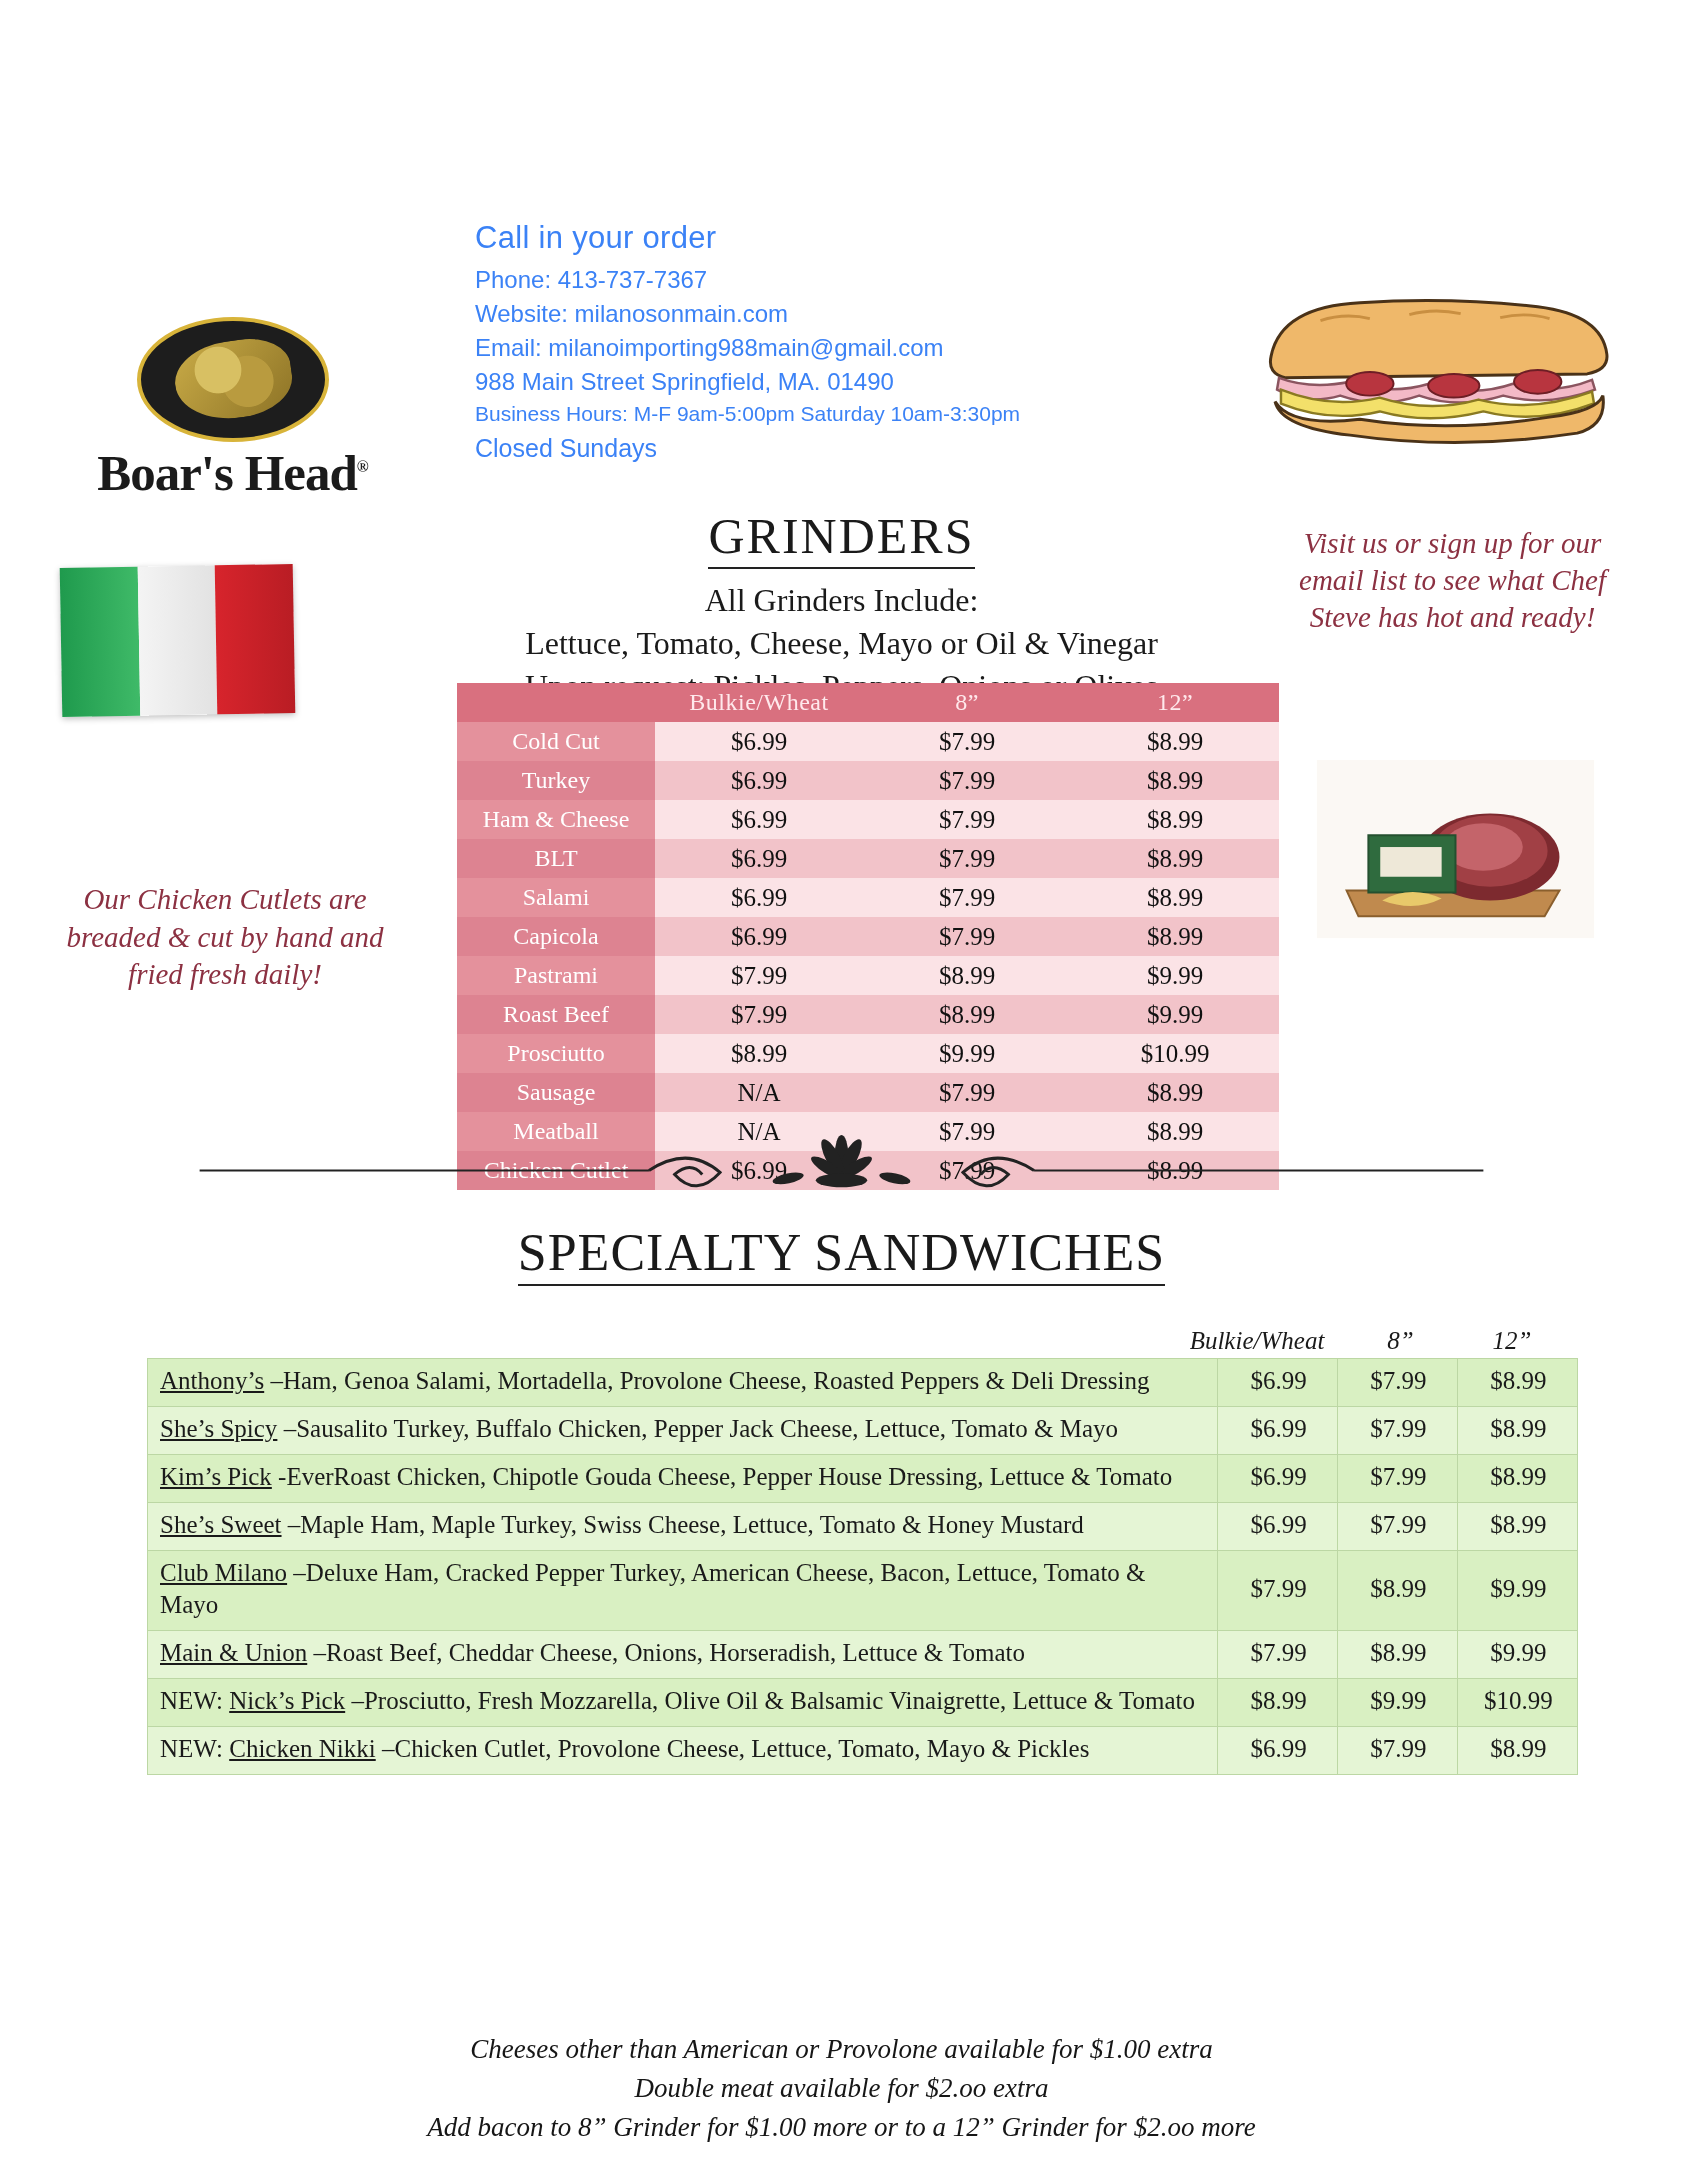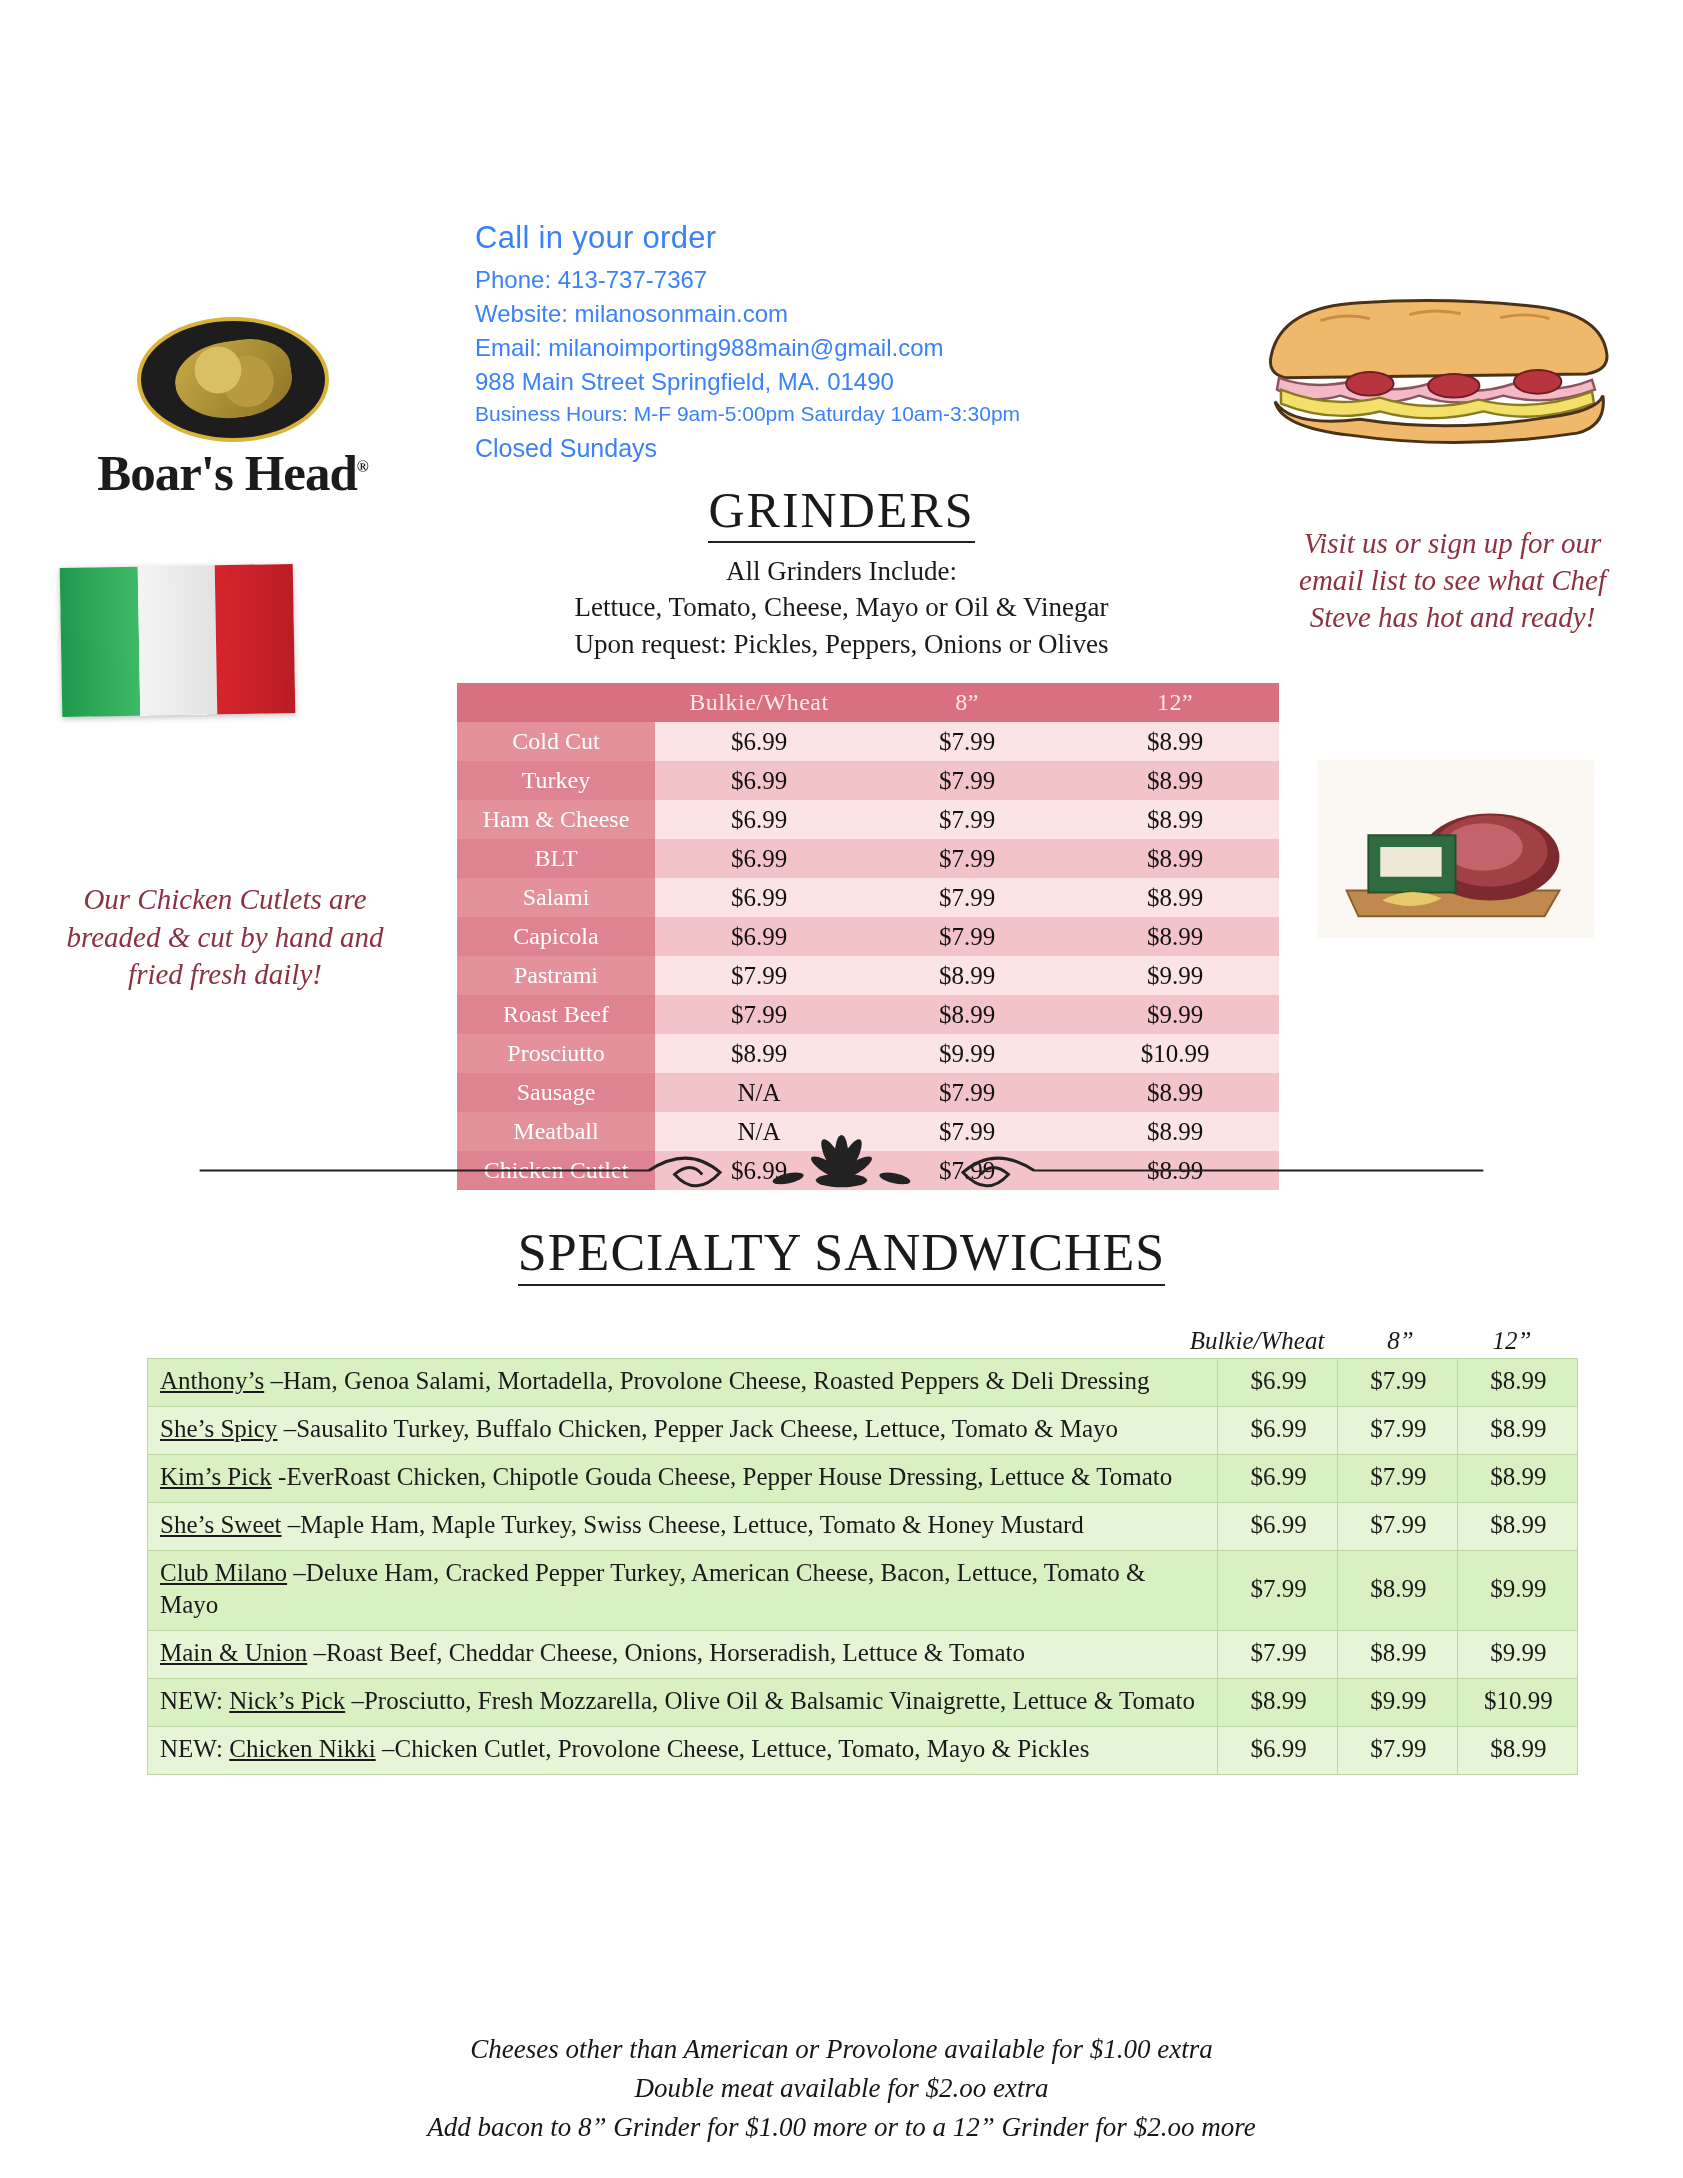--- a/index.html
+++ b/index.html
@@ -156,35 +156,35 @@
     position: absolute;
     right: 79px;
     top: 752px;
     width: 297px;
     height: 198px;
   }
 
   
   .grinders-head {
     position: absolute;
-    top: 481px;
+    top: 507px;
     left: 475px;
     width: 733px;
     text-align: center;
   }
   .grinders-head .h {
     font-family: "Liberation Serif", serif;
     font-size: 50px;
     letter-spacing: 2px;
     display: inline-block;
     border-bottom: 2px solid #222;
     padding-bottom: 2px;
   }
   .grinders-head .sub {
-    font-size: 27px;
+    font-size: 32px;
     margin-top: 10px;
     line-height: 1.35;
   }
 
   
   .grinder-table {
     position: absolute;
     left: 457px;
     top: 683px;
     width: 822px;

